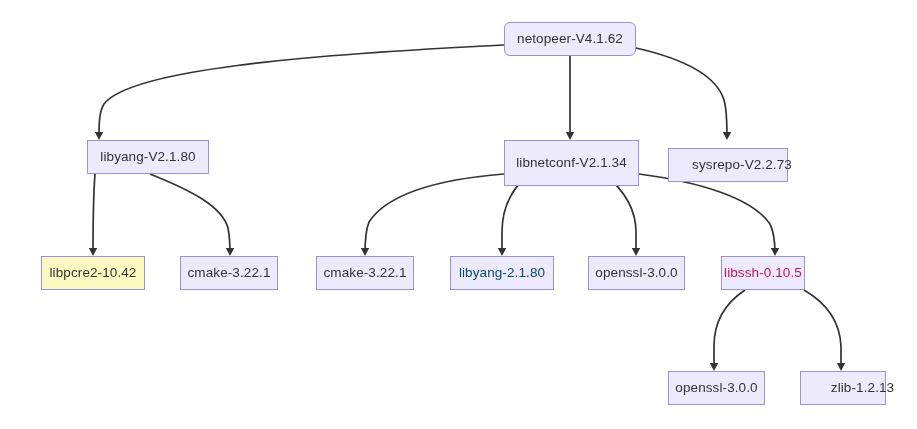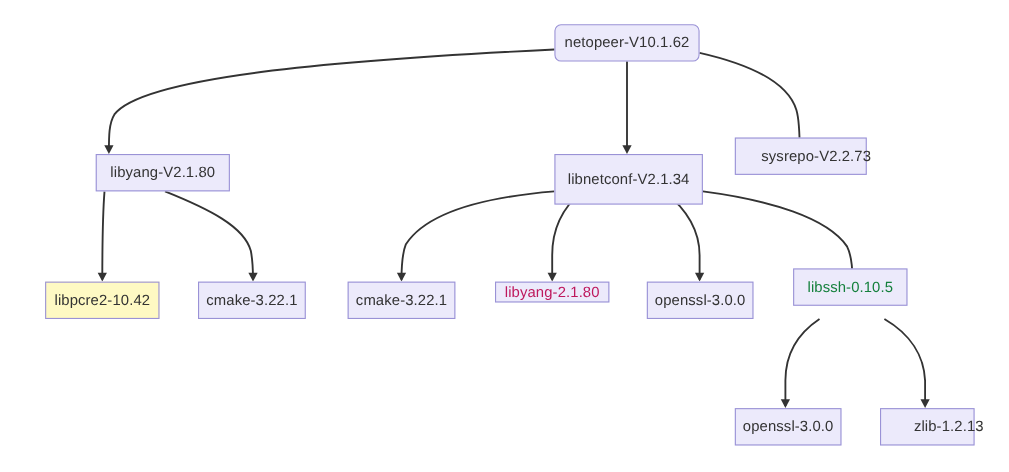--- a/index.html
+++ b/index.html
@@ -82,47 +82,47 @@
       <path d="M 639 174 C 700 182, 752 198, 770 224 C 775 234, 775 246, 775 254" class="edge-path" stroke="#333333"></path>
       <polygon points="770.8,248 779.2,248 775,256" class="arrow-head" fill="#333333"></polygon>
       <path d="M 745 290 C 724 304, 714 324, 714 346 L 714 369" class="edge-path" stroke="#333333"></path>
       <polygon points="709.8,363 718.2,363 714,371" class="arrow-head" fill="#333333"></polygon>
       <path d="M 804 290 C 828 304, 840 324, 841 346 L 841 369" class="edge-path" stroke="#333333"></path>
       <polygon points="836.8,363 845.2,363 841,371" class="arrow-head" fill="#333333"></polygon>
     </svg>
 
   <div id="node-layer">
       <div class="node rounded" style="left: 504px; top: 22px; width: 132px; height: 34px; background: rgb(236, 234, 251); border-color: rgb(154, 146, 214); color: rgb(51, 51, 51);">
-        <span class="node-label">netopeer-V10.1.62</span>
+        <span class="node-label">netopeer-V4.1.62</span>
       </div>
       <div class="node" style="left: 41px; top: 140px; width: 122px; height: 34px; background: rgb(236, 234, 251); border-color: rgb(154, 146, 214); color: rgb(51, 51, 51); margin-left: 46px;">
         <span class="node-label">libyang-V2.1.80</span>
       </div>
       <div class="node" style="left: 504px; top: 140px; width: 135px; height: 46px; background: rgb(236, 234, 251); border-color: rgb(154, 146, 214); color: rgb(51, 51, 51);">
         <span class="node-label">libnetconf-V2.1.34</span>
       </div>
-      <div class="node" style="left: 668px; top: 125px; width: 120px; height: 34px; background: rgb(236, 234, 251); border-color: rgb(154, 146, 214); color: rgb(51, 51, 51); padding-left: 28px;">
+      <div class="node" style="left: 668px; top: 148px; width: 120px; height: 34px; background: rgb(236, 234, 251); border-color: rgb(154, 146, 214); color: rgb(51, 51, 51); padding-left: 28px;">
         <span class="node-label">sysrepo-V2.2.73</span>
       </div>
       <div class="node" style="left: 41px; top: 256px; width: 104px; height: 34px; background: #fef9c3; border-color: rgb(154, 146, 214); color: rgb(51, 51, 51);">
         <span class="node-label">libpcre2-10.42</span>
       </div>
       <div class="node" style="left: 180px; top: 256px; width: 98px; height: 34px; background: rgb(236, 234, 251); border-color: rgb(154, 146, 214); color: rgb(51, 51, 51);">
         <span class="node-label">cmake-3.22.1</span>
       </div>
       <div class="node" style="left: 316px; top: 256px; width: 98px; height: 34px; background: rgb(236, 234, 251); border-color: rgb(154, 146, 214); color: rgb(51, 51, 51);">
         <span class="node-label">cmake-3.22.1</span>
       </div>
-      <div class="node" style="left: 450px; top: 256px; width: 104px; height: 19px; background: rgb(236, 234, 251); border-color: rgb(154, 146, 214); color: #be185d;">
+      <div class="node" style="left: 450px; top: 256px; width: 104px; height: 34px; background: rgb(236, 234, 251); border-color: rgb(154, 146, 214); color: #0c4a6e;">
         <span class="node-label">libyang-2.1.80</span>
       </div>
       <div class="node" style="left: 588px; top: 256px; width: 97px; height: 34px; background: rgb(236, 234, 251); border-color: rgb(154, 146, 214); color: rgb(51, 51, 51);">
         <span class="node-label">openssl-3.0.0</span>
       </div>
-      <div class="node" style="left: 721px; top: 244px; width: 104px; height: 34px; background: rgb(236, 234, 251); border-color: rgb(154, 146, 214); color: #15803d;">
+      <div class="node" style="left: 721px; top: 256px; width: 84px; height: 34px; background: rgb(236, 234, 251); border-color: rgb(154, 146, 214); color: #be185d;">
         <span class="node-label">libssh-0.10.5</span>
       </div>
       <div class="node" style="left: 668px; top: 371px; width: 97px; height: 34px; background: rgb(236, 234, 251); border-color: rgb(154, 146, 214); color: rgb(51, 51, 51);">
         <span class="node-label">openssl-3.0.0</span>
       </div>
       <div class="node" style="left: 800px; top: 371px; width: 86px; height: 34px; background: rgb(236, 234, 251); border-color: rgb(154, 146, 214); color: rgb(51, 51, 51); padding-left: 39px;">
         <span class="node-label">zlib-1.2.13</span>
       </div>
     </div>
 

